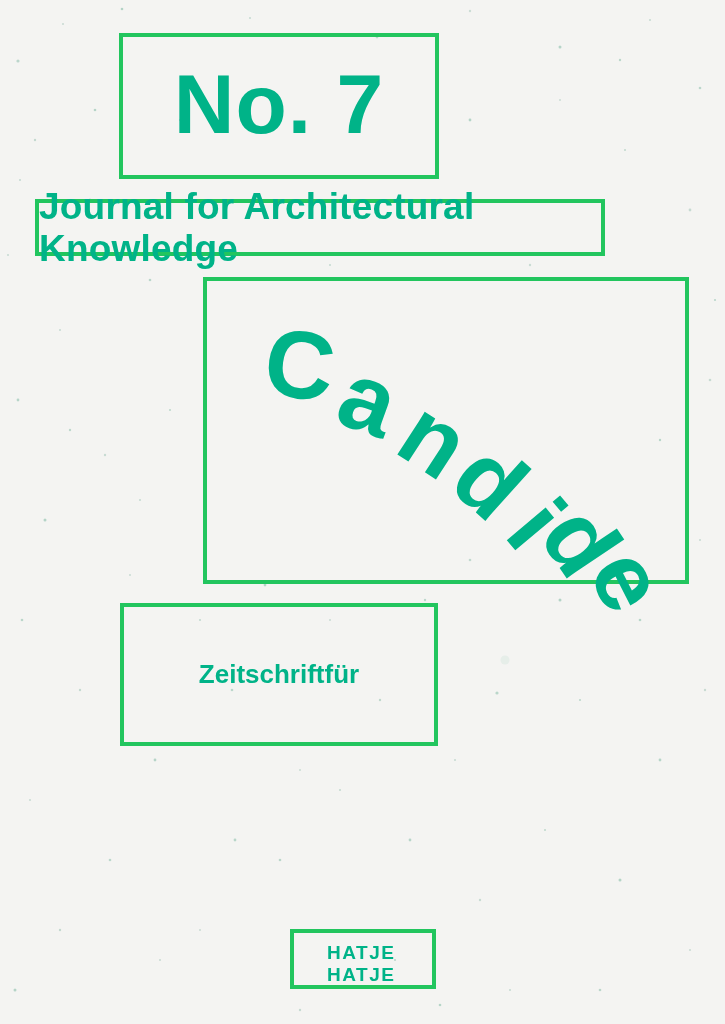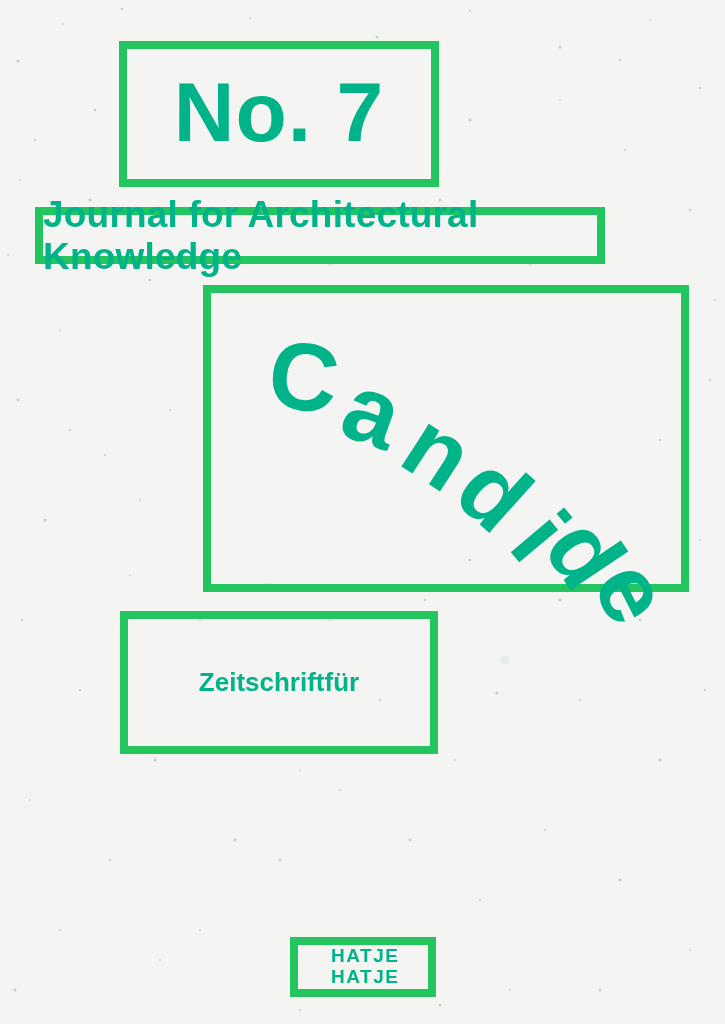--- a/index.html
+++ b/index.html
@@ -23,28 +23,27 @@
     opacity: 0.55;
   }
 
   .cover {
     position: absolute;
     inset: 0;
   }
 
   .box {
     position: absolute;
-    border: 8px solid #22c55e;
+    border: 4px solid #22c55e;
     box-sizing: border-box;
     background: transparent;
     display: flex;
     align-items: center;
     justify-content: center;
     color: #00b388;
-    margin-top: 8px;
   }
 
   
   #box-issue {
     left: 119px;
     top: 33px;
     width: 320px;
     height: 146px;
   }
   #box-issue .txt {
@@ -110,21 +109,21 @@
   }
 
   
   #box-publisher {
     left: 290px;
     top: 929px;
     width: 146px;
     height: 60px;
     flex-direction: column;
     align-items: flex-start;
-    justify-content: flex-start;
+    justify-content: flex-end;
     padding-left: 33px;
   }
   #box-publisher .txt {
     font-size: 19px;
     font-weight: 700;
     letter-spacing: 1.5px;
     line-height: 1.12;
   }
 </style>
 </head>

